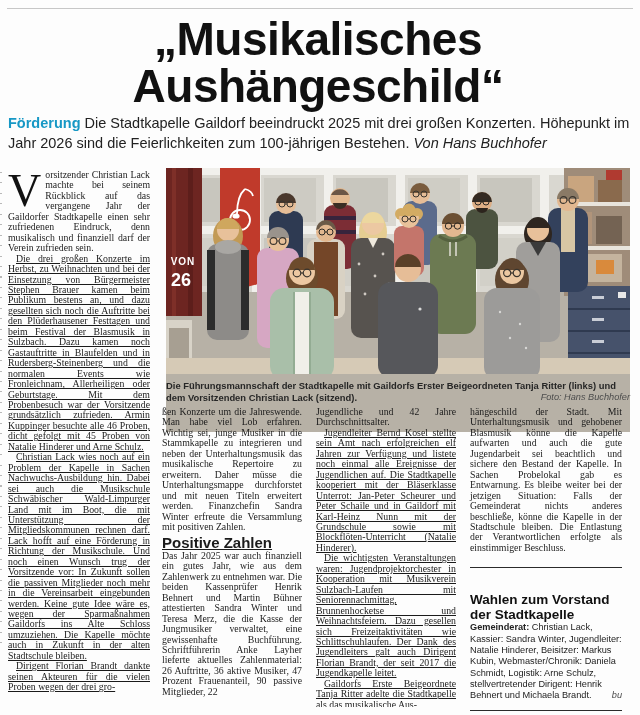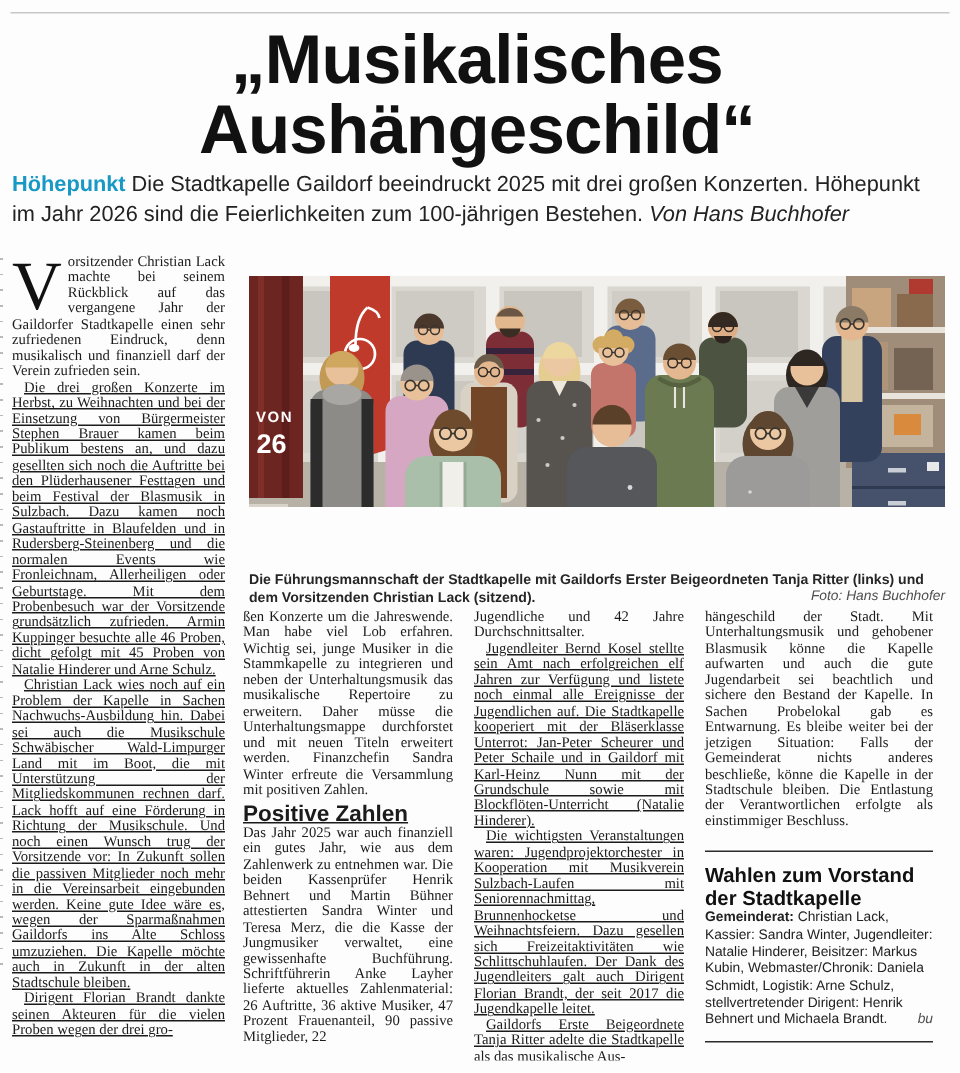--- a/index.html
+++ b/index.html
@@ -20,42 +20,42 @@
   .col p{margin:0;}
   .col p.indent{text-indent:8px;text-decoration:underline;}
   .col1{left:8px;top:170px;width:142px;height:535px;overflow:hidden;}
   .col2{left:162px;top:407px;width:140px;height:300px;overflow:hidden;}
   .col3{left:316px;top:407px;width:140px;height:300px;overflow:hidden;}
   .col4{left:470px;top:407px;width:152px;height:300px;}
   .dropcap{float:left;font-family:"Liberation Serif",serif;font-size:46px;line-height:37px;
         padding:2px 4px 0 0;color:#111;}
   .subhead{font-family:"Liberation Sans",sans-serif;font-weight:700;font-size:15px;
         margin:6px 0 2px 0 !important;text-align:left;text-decoration:underline;}
-  .photo{position:absolute;left:166px;top:184px;width:464px;height:154px;overflow:hidden;background:#b7b1a6;}
+  .photo{position:absolute;left:166px;top:168px;width:464px;height:264px;overflow:hidden;background:#b7b1a6;}
   .caption{position:absolute;left:166px;top:380px;width:464px;height:24px;
         font-family:"Liberation Sans",sans-serif;font-weight:700;font-size:9.4px;line-height:11.5px;color:#262626;}
   .cap-credit{position:absolute;right:0;bottom:1px;font-weight:400;font-style:italic;color:#4d4d4d;font-size:9.2px;}
   .infobox{margin-top:14px;border-top:1px solid #2b2b2b;border-bottom:1px solid #2b2b2b;
-        padding:8px 0 9px 0;font-family:"Liberation Sans",sans-serif;text-align:left;}
+        padding:24px 0 9px 0;font-family:"Liberation Sans",sans-serif;text-align:left;}
   .infobox-title{margin:0 0 6px 0;font-size:13.5px;line-height:15px;font-weight:700;color:#111;}
   .infobox-body{margin:0;font-size:9.2px;line-height:11.3px;color:#222;text-indent:0 !important;
         -webkit-hyphens:auto;hyphens:auto;}
   .infobox-label{font-weight:700;}
   .box-credit{float:right;font-style:italic;color:#4d4d4d;}
 </style>
 </head>
 <body>
 
 <div class="page">
   <div class="top-rule"></div>
   <div class="edge-marks"></div>
 
   <h1 class="headline">„Musikalisches Aushängeschild“</h1>
 
-  <p class="lead"><span class="kicker">Höhepunkt</span><span> Die Stadtkapelle Gaildorf beeindruckt 2025 mit drei großen Konzerten. Höhepunkt im Jahr 2026 sind die Feierlichkeiten zum 100-jährigen Bestehen. </span><span class="byline">Von Hans Buchhofer</span></p>
+  <p class="lead"><span class="kicker">Förderung</span><span> Die Stadtkapelle Gaildorf beeindruckt 2025 mit drei großen Konzerten. Höhepunkt im Jahr 2026 sind die Feierlichkeiten zum 100-jährigen Bestehen. </span><span class="byline">Von Hans Buchhofer</span></p>
 
   <div class="col col1">
     <p><span class="dropcap">V</span><span>orsitzender Christian Lack machte bei seinem Rückblick auf das vergangene Jahr der Gaildorfer Stadtkapelle einen sehr zufriedenen Eindruck, denn musikalisch und finanziell darf der Verein zufrieden sein.</span></p>
     <p class="indent">Die drei großen Konzerte im Herbst, zu Weihnachten und bei der Einsetzung von Bürgermeister Stephen Brauer kamen beim Publikum bestens an, und dazu gesellten sich noch die Auftritte bei den Plüderhausener Festtagen und beim Festival der Blasmusik in Sulzbach. Dazu kamen noch Gastauftritte in Blaufelden und in Rudersberg-Steinenberg und die normalen Events wie Fronleichnam, Allerheiligen oder Geburtstage. Mit dem Probenbesuch war der Vorsitzende grundsätzlich zufrieden. Armin Kuppinger besuchte alle 46 Proben, dicht gefolgt mit 45 Proben von Natalie Hinderer und Arne Schulz.</p>
     <p class="indent">Christian Lack wies noch auf ein Problem der Kapelle in Sachen Nachwuchs-Ausbildung hin. Dabei sei auch die Musikschule Schwäbischer Wald-Limpurger Land mit im Boot, die mit Unterstützung der Mitgliedskommunen rechnen darf. Lack hofft auf eine Förderung in Richtung der Musikschule. Und noch einen Wunsch trug der Vorsitzende vor: In Zukunft sollen die passiven Mitglieder noch mehr in die Vereinsarbeit eingebunden werden. Keine gute Idee wäre es, wegen der Sparmaßnahmen Gaildorfs ins Alte Schloss umzuziehen. Die Kapelle möchte auch in Zukunft in der alten Stadtschule bleiben.</p>
     <p class="indent">Dirigent Florian Brandt dankte seinen Akteuren für die vielen Proben wegen der drei gro-</p>
   </div>
 
   <div class="photo">
     <svg viewBox="0 0 464 206" width="464" height="206">

